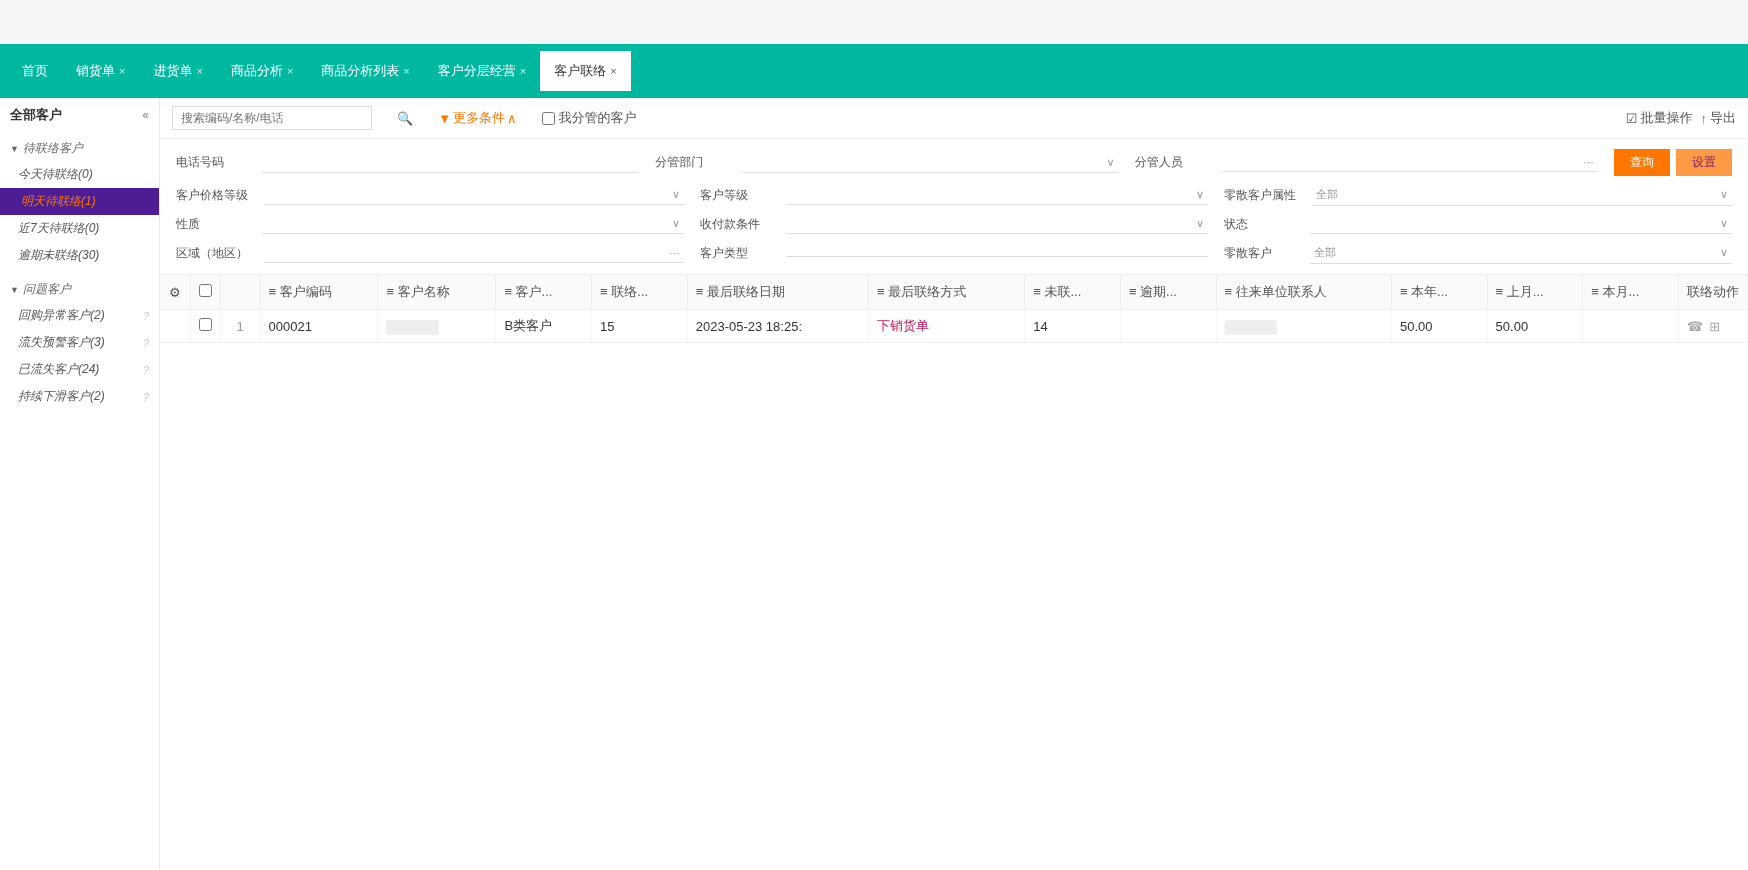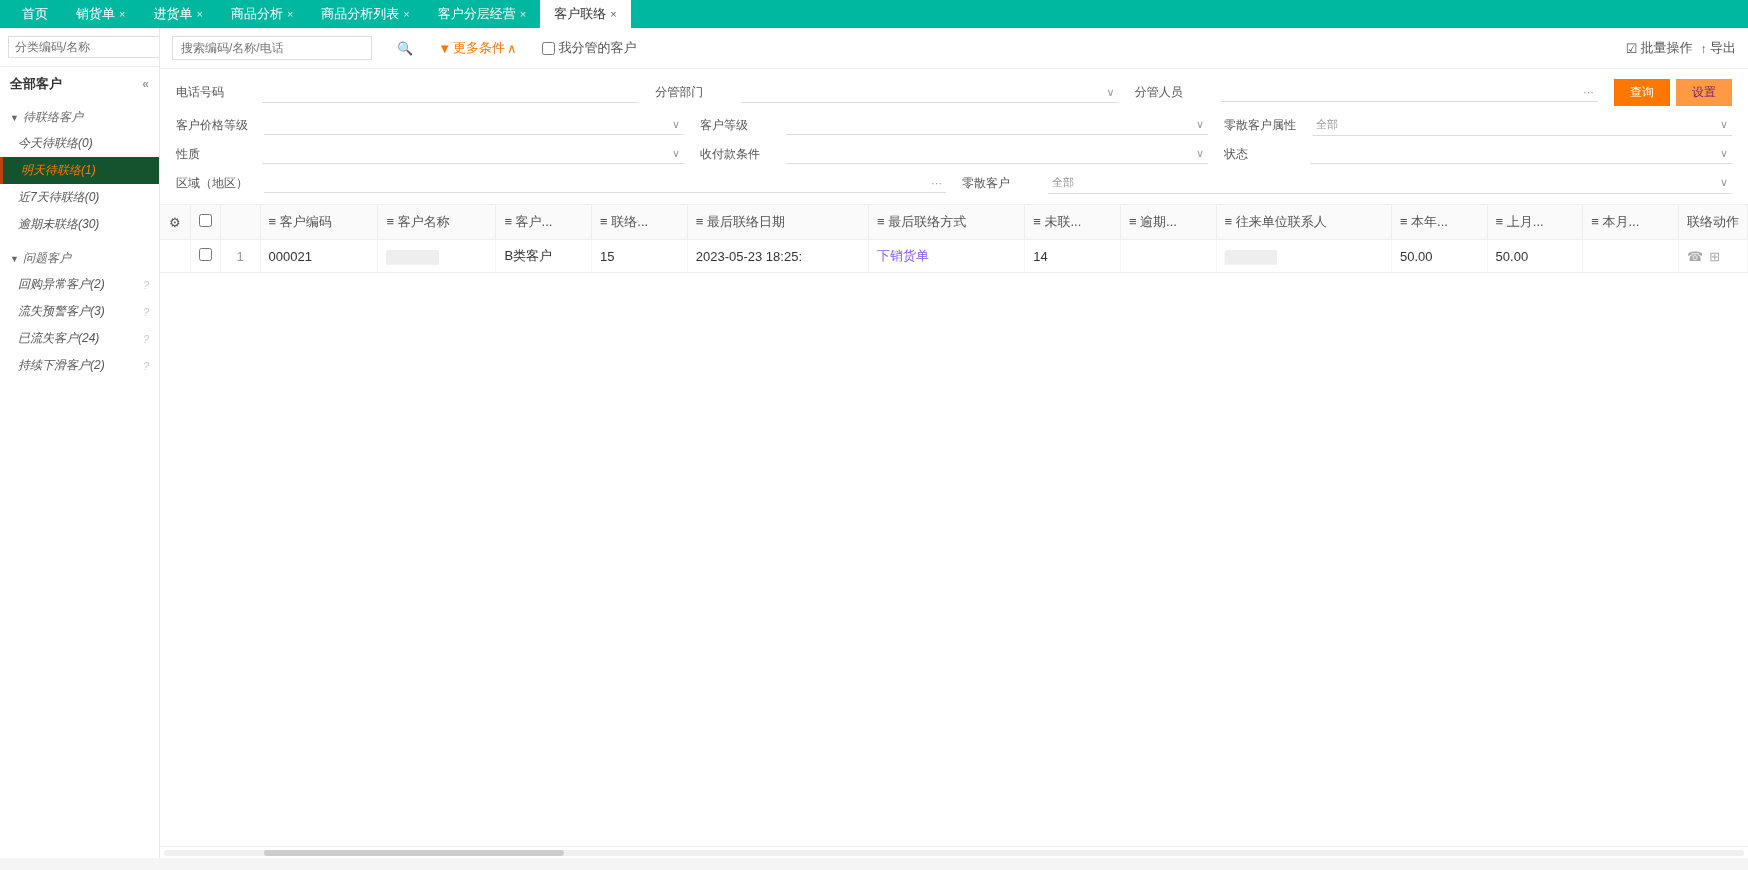--- a/index.html
+++ b/index.html
@@ -1,37 +1,37 @@
 <!DOCTYPE html>
 <html><head>
   <meta charset="utf-8">
   <style>
     * { box-sizing: border-box; margin: 0; padding: 0; font-family: 'Microsoft YaHei', Arial, sans-serif; font-size: 13px; }
     body { background: #f5f5f5; overflow: hidden; }
 
     
-    .top-nav { background: #00b8a0; display: flex; align-items: center; height: 28px; padding: 0 8px; }
+    .top-nav { background: #00b8a0; display: flex; align-items: center; height: 54px; padding: 0 8px; margin-top: 44px; }
     .nav-item { color: #fff; padding: 0 14px; height: 40px; display: flex; align-items: center; cursor: pointer; font-size: 13px; white-space: nowrap; }
     .nav-item.active { background: #fff; color: #333; }
     .nav-close { font-size: 11px; margin-left: 4px; opacity: 0.8; }
 
     
     .main-layout { display: flex; height: calc(100vh - 40px); }
 
     
     .sidebar { width: 160px; background: #fff; border-right: 1px solid #e8e8e8; overflow-y: auto; flex-shrink: 0; }
     .sidebar-search { display: flex; align-items: center; padding: 8px; border-bottom: 1px solid #eee; }
     .sidebar-search input { border: 1px solid #ddd; padding: 3px 6px; flex: 1; font-size: 12px; outline: none; }
     .sidebar-title { display: flex; align-items: center; justify-content: space-between; padding: 8px 10px; font-weight: bold; color: #333; cursor: pointer; }
     .sidebar-title .collapse-icon { font-size: 12px; color: #999; }
     .sidebar-section { padding: 4px 0; font-style: italic; }
     .sidebar-section-title { padding: 4px 10px; color: #666; font-size: 12px; display: flex; align-items: center; gap: 4px; }
     .sidebar-section-title::before { content: '▼'; font-size: 9px; }
     .sidebar-item { padding: 5px 10px 5px 18px; color: #555; cursor: pointer; font-size: 12px; display: flex; align-items: center; justify-content: space-between; }
-    .sidebar-item.active { background: #14532d; color: #ff7700; border-left: 3px solid #c2410c; }
+    .sidebar-item.active { background: #4c1d95; color: #ff7700; border-left: 3px solid #4c1d95; }
     .sidebar-item .help-icon { color: #ccc; font-size: 11px; }
 
     
     .content { flex: 1; display: flex; flex-direction: column; overflow: hidden; }
 
     
     .toolbar { background: #fff; padding: 8px 12px; display: flex; align-items: center; gap: 25px; border-bottom: 1px solid #eee; }
     .search-input { border: 1px solid #ddd; padding: 4px 8px; width: 200px; outline: none; font-size: 12px; }
     .search-btn { background: none; border: none; cursor: pointer; color: #999; }
     .filter-btn { color: #ff7700; border: none; background: none; cursor: pointer; font-size: 12px; display: flex; align-items: center; gap: 2px; }
@@ -56,21 +56,21 @@
     
     .table-container { flex: 1; overflow: auto; background: #fff; margin: 0; }
     table { width: 100%; border-collapse: collapse; font-size: 12px; }
     thead tr { background: #fafafa; }
     th { padding: 8px 8px; text-align: left; color: #555; font-weight: normal; border-bottom: 1px solid #eee; white-space: nowrap; border-right: 1px solid #eee; }
     td { padding: 7px 8px; color: #333; border-bottom: 1px solid #f0f0f0; white-space: nowrap; border-right: 1px solid #f5f5f5; }
     .col-index { width: 40px; text-align: center; color: #999; }
     .col-checkbox { width: 30px; text-align: center; }
     .col-actions { width: 60px; }
     .action-icons { display: flex; gap: 6px; color: #aaa; cursor: pointer; }
-    .link-text { color: #8b5cf6; cursor: pointer; text-decoration: none; }
+    .link-text { color: #be185d; cursor: pointer; text-decoration: none; }
     .masked-text { background: #eee; color: #eee; font-size: 12px; border-radius: 2px; }
 
     
     .footer { background: #fff; border-top: 1px solid #eee; padding: 8px 16px; display: flex; align-items: center; justify-content: flex-end; gap: 8px; font-size: 12px; color: #555; }
     .footer select { border: 1px solid #ddd; padding: 2px 4px; font-size: 12px; }
     .footer-pages { display: flex; align-items: center; gap: 4px; }
     .page-btn { border: 1px solid #ddd; background: #fff; padding: 2px 6px; cursor: pointer; color: #555; font-size: 12px; }
     .page-btn:disabled { color: #ccc; cursor: default; }
     .page-input { border: 1px solid #ddd; width: 36px; text-align: center; padding: 2px 4px; font-size: 12px; }
     .scrollbar-container { background: #fff; height: 12px; border-top: 1px solid #eee; display: flex; align-items: center; padding: 0 4px; }
@@ -86,24 +86,20 @@
   <div class="nav-item">进货单 <span class="nav-close">×</span></div>
   <div class="nav-item">商品分析 <span class="nav-close">×</span></div>
   <div class="nav-item">商品分析列表 <span class="nav-close">×</span></div>
   <div class="nav-item">客户分层经营 <span class="nav-close">×</span></div>
   <div class="nav-item active">客户联络 <span class="nav-close">×</span></div>
 </div>
 
 <div class="main-layout">
 
   <div class="sidebar">
-    <div class="sidebar-search">
-      <input type="text" placeholder="分类编码/名称" style="">
-
-    </div>
 
     <div class="sidebar-title">
       <span>全部客户</span>
       <span class="collapse-icon">«</span>
     </div>
 
     <div class="sidebar-section">
       <div class="sidebar-section-title">待联络客户</div>
       <div class="sidebar-item">今天待联络(0)</div>
       <div class="sidebar-item active">明天待联络(1)</div>
@@ -221,20 +217,26 @@
           </div>
         </div>
       </div>
 
       <div class="filter-row">
         <div class="filter-field">
           <span class="filter-label">区域（地区）</span>
           <div class="filter-select" style="border-bottom:1px solid #ddd;flex:1;">
             <span></span>
             <span>···</span>
+          </div>
+        </div>
+        <div class="filter-field">
+          <span class="filter-label">客户类型</span>
+          <div class="filter-select" style="flex:2;">
+            <span></span>
           </div>
         </div>
         <div class="filter-field">
           <span class="filter-label">零散客户</span>
           <div class="filter-select">
             <span>全部</span>
             <span>∨</span>
           </div>
         </div>
       </div>

